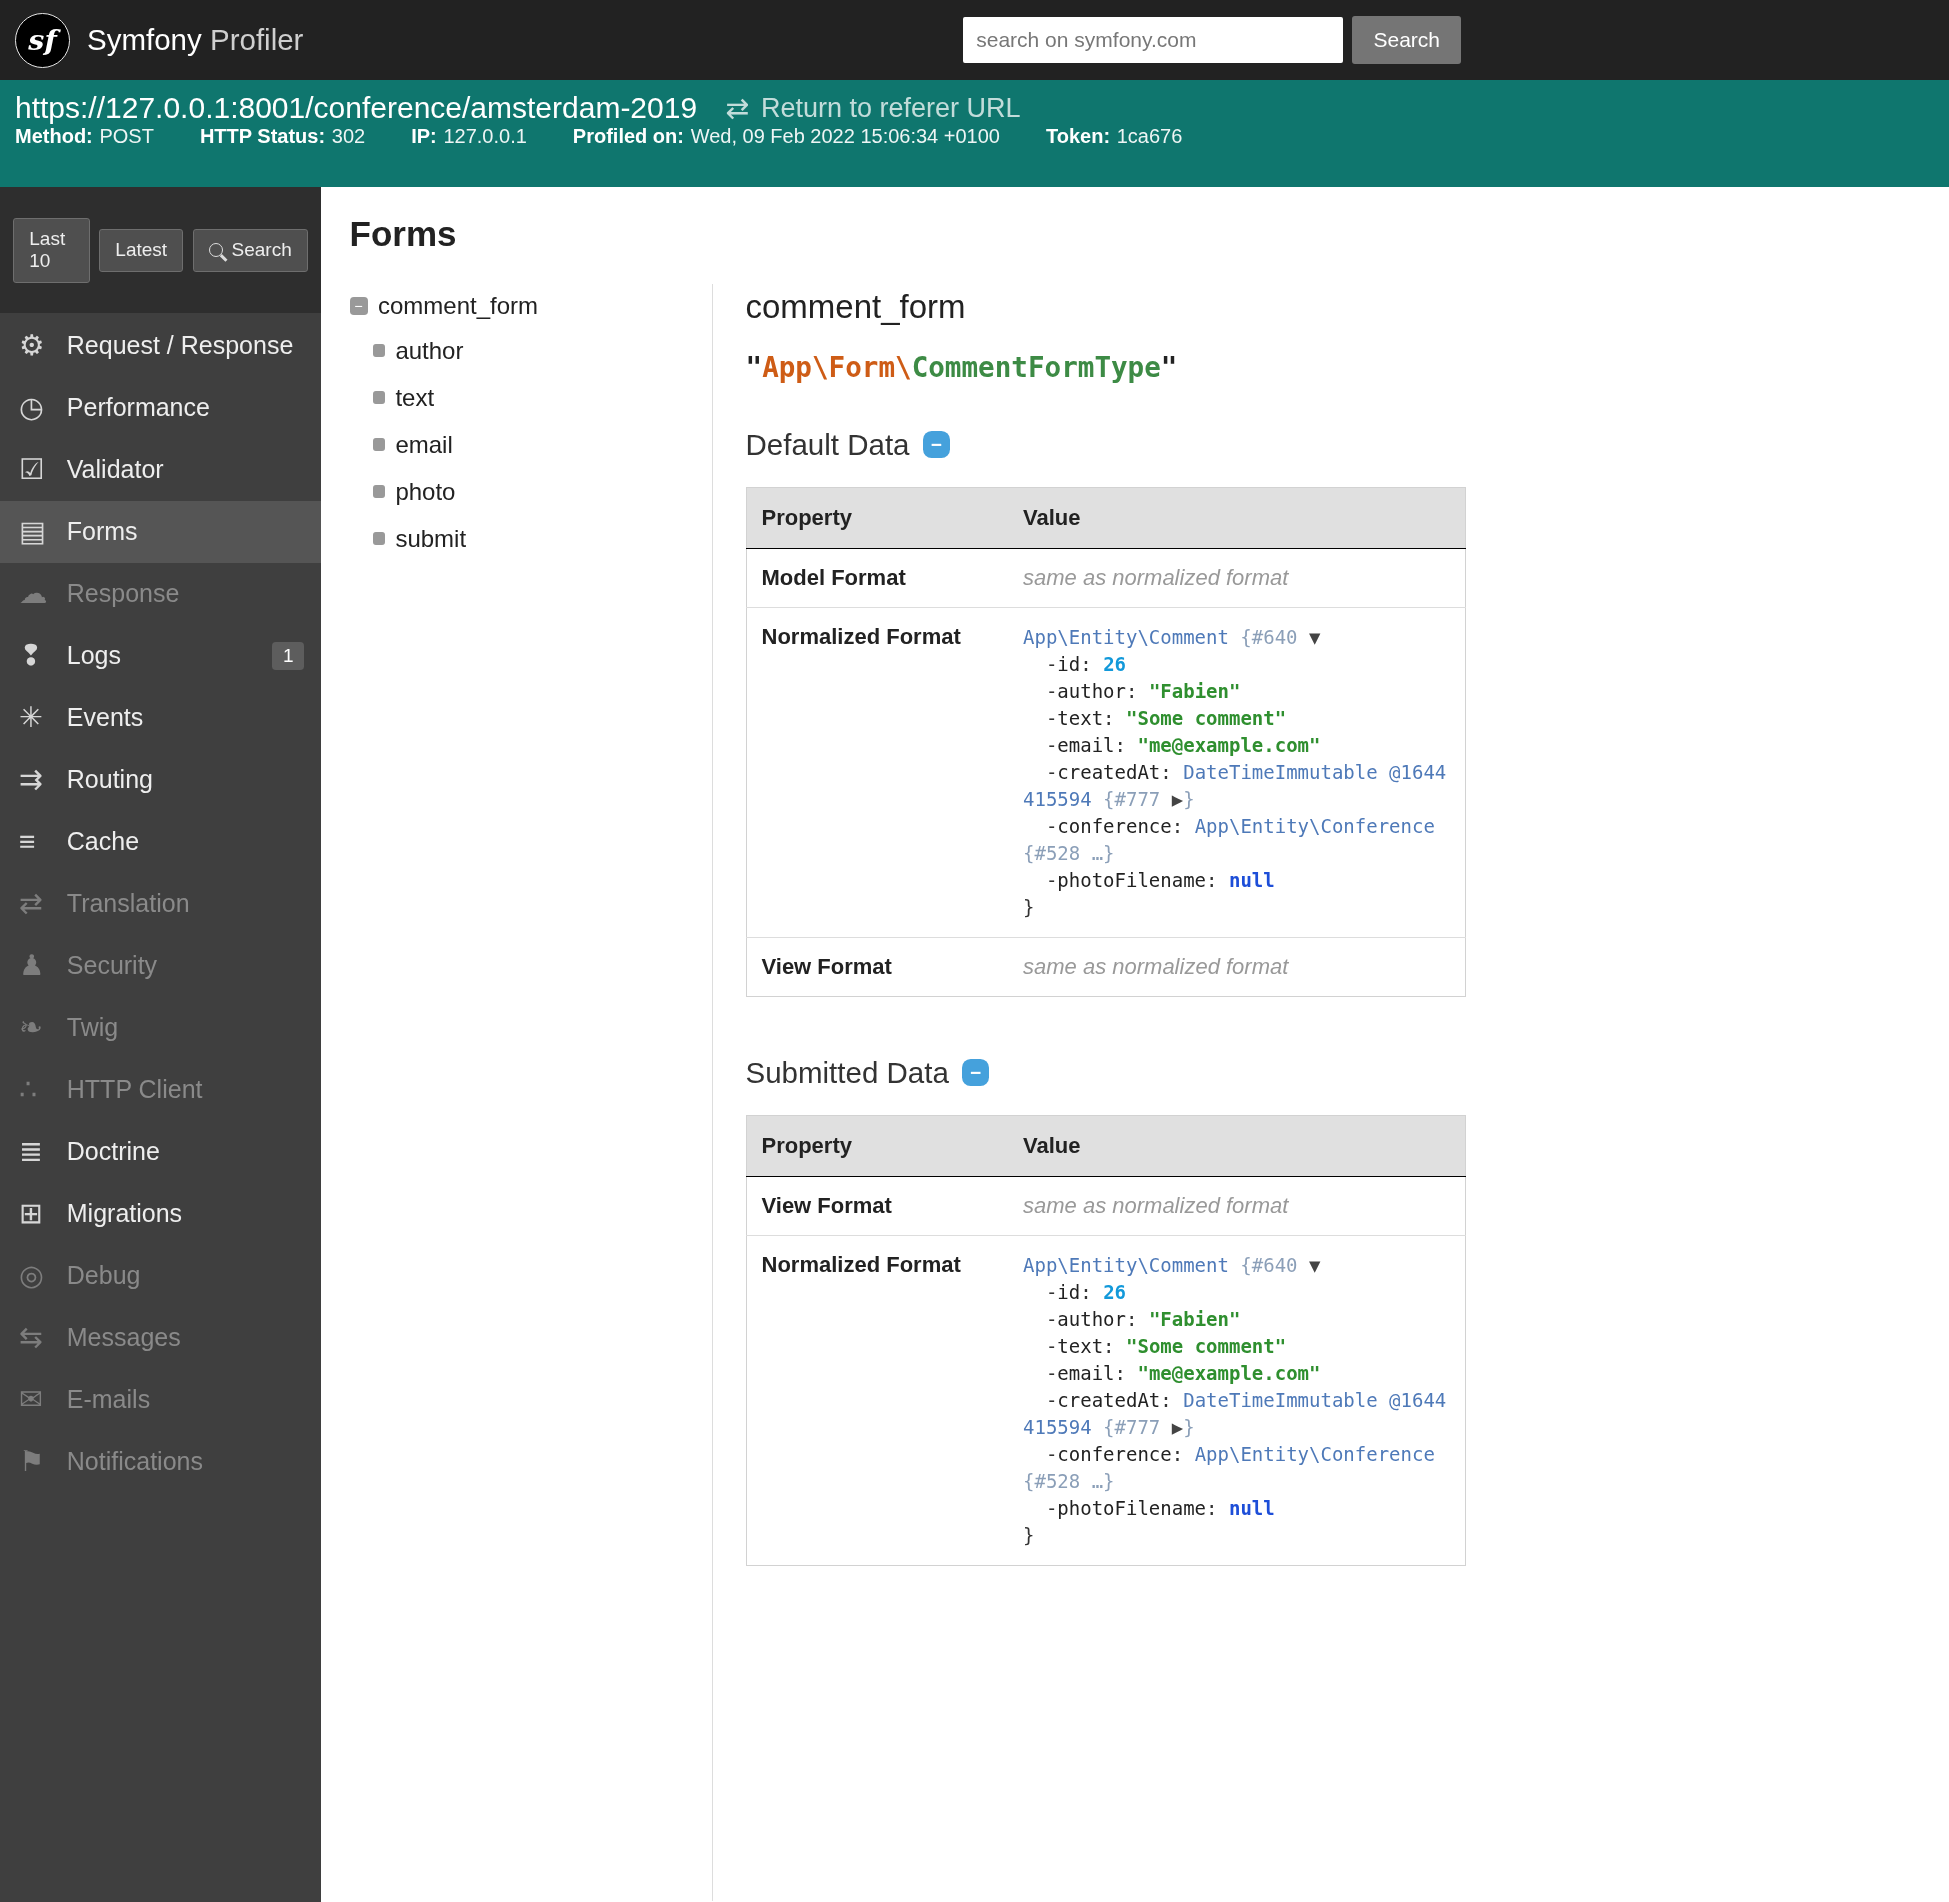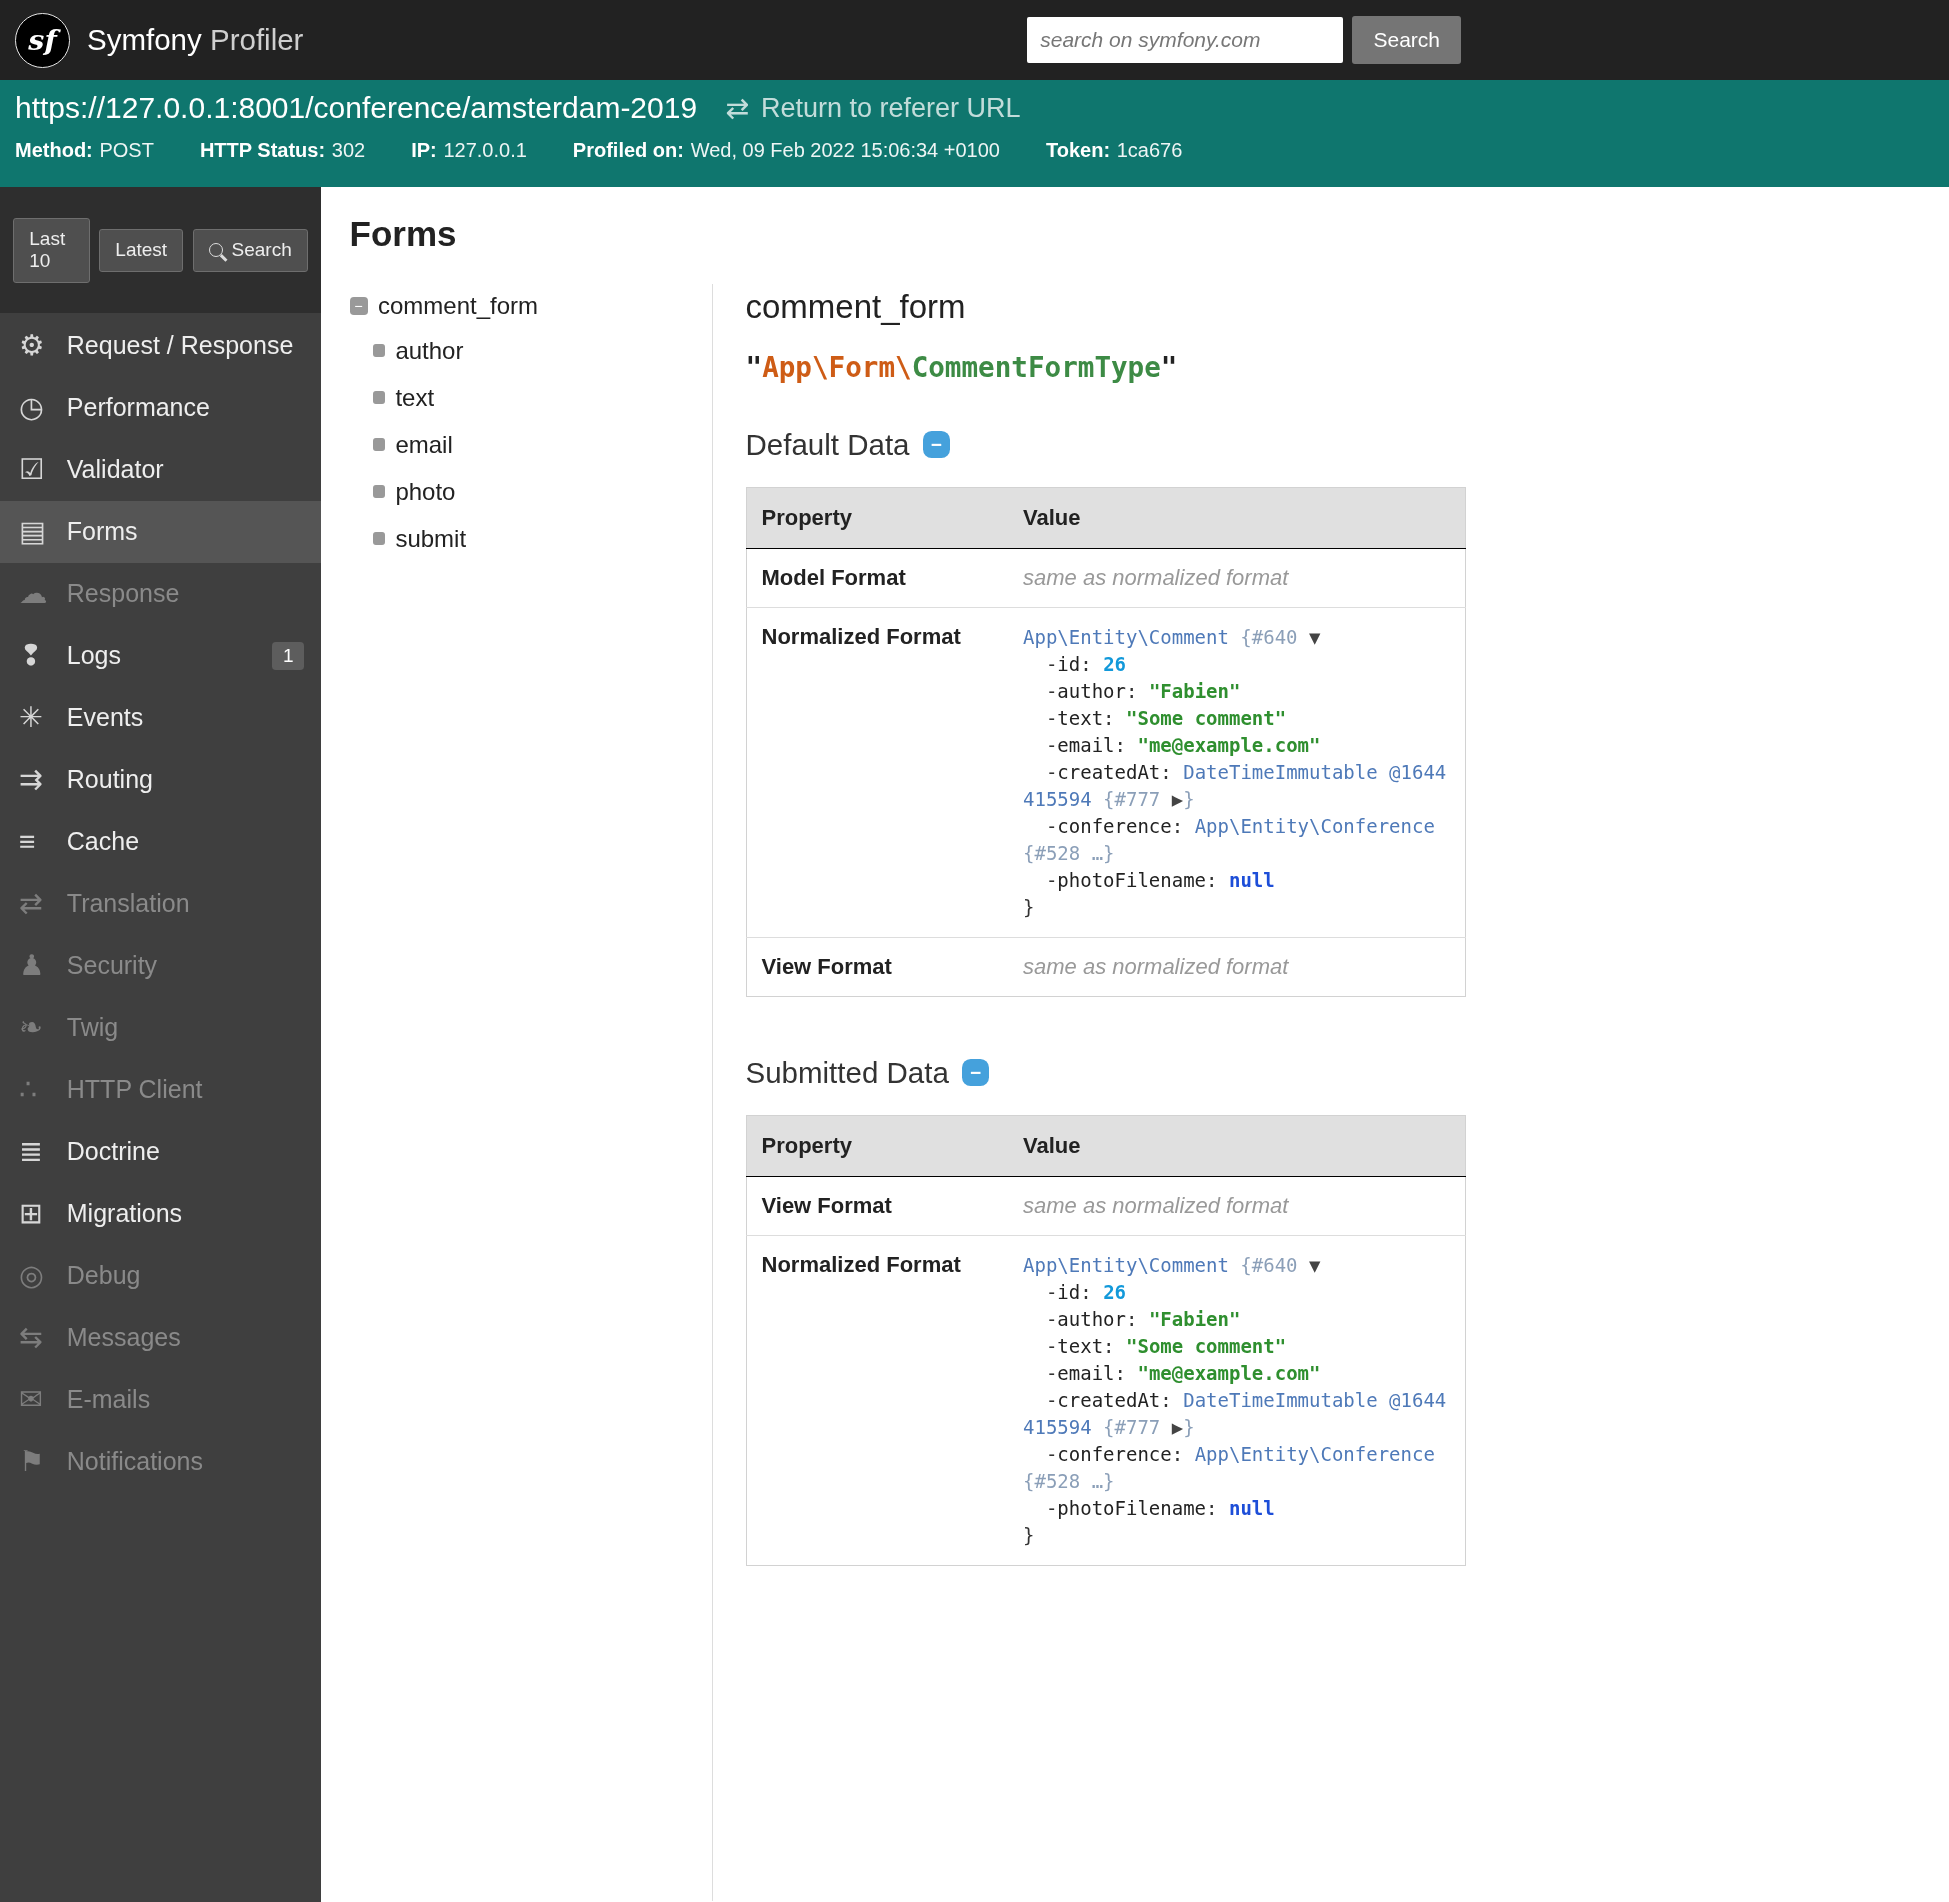--- a/index.html
+++ b/index.html
@@ -7,32 +7,32 @@
   body { font-family:"Liberation Sans", sans-serif; background:#fff; }
 
   
   #topbar { height:80px; background:#222; display:flex; align-items:center; padding:0 15px; }
   .logo { width:55px; height:55px; border-radius:50%; background:#000; border:1.9px solid #e8e8e8; color:#fff;
           display:flex; align-items:center; justify-content:center; font-family:"DejaVu Serif", serif;
           font-style:italic; font-weight:bold; font-size:28.5px; flex-shrink:0; }
   .apptitle { margin-left:17px; font-size:29.5px; color:#fff; }
   .apptitle .sub { color:#cfcfcf; }
   .searchbox { margin-left:auto; margin-right:474px; display:flex; align-items:center; gap:9.5px; }
-  .searchbox input { width:316px; height:46px; border:none; border-radius:1.9px; font-size:21px; padding:0 13.3px;
-          color:#333; background:#fff; font-family:"Liberation Sans", sans-serif;font-style:italic; }
+  .searchbox input { width:380px; height:46px; border:none; border-radius:1.9px; font-size:21px; padding:0 13.3px;
+          color:#333; background:#fff; font-family:"Liberation Sans", sans-serif; }
   .searchbox input::placeholder { color:#777; }
   .searchbox button { height:48px; padding:0 21px; background:#757575; color:#fff; border:none; border-radius:2.9px; font-size:21px; }
 
   
   #statusbar { height:107px; background:#0f766e; color:#fff; padding:11.4px 15px; }
   .url-row { display:flex; align-items:center; gap:28.5px; }
   .url { font-size:30px; }
   .referer { display:flex; align-items:center; gap:11.4px; color:rgba(255,255,255,.75); font-size:27px; cursor:pointer; }
   .referer .ric { font-size:28.5px; }
-  .meta-row { display:flex; gap:46px; margin-top:14px; font-size:20px; flex-wrap:nowrap; }
+  .meta-row { display:flex; gap:46px; margin-top:0; font-size:20px; flex-wrap:nowrap; }
   .meta-item b { font-weight:bold; margin-right:6.7px; }
   .meta-item .v { color:rgba(255,255,255,.93); }
 
   
   #layout { display:flex; height:1716px; }
 
   
   #sidebar { width:321px; background:#3f3f3f; flex-shrink:0; display:flex; flex-direction:column; }
   #shortcut { background:#2e2e2e; padding:0 13.3px; display:flex; gap:9.5px; align-items:center; height:126px; flex-shrink:0; }
   .sbtn { background:#4f4f4f; border:1px solid #6e6e6e; color:#eee; font-size:19px; padding:9.5px 15px;

